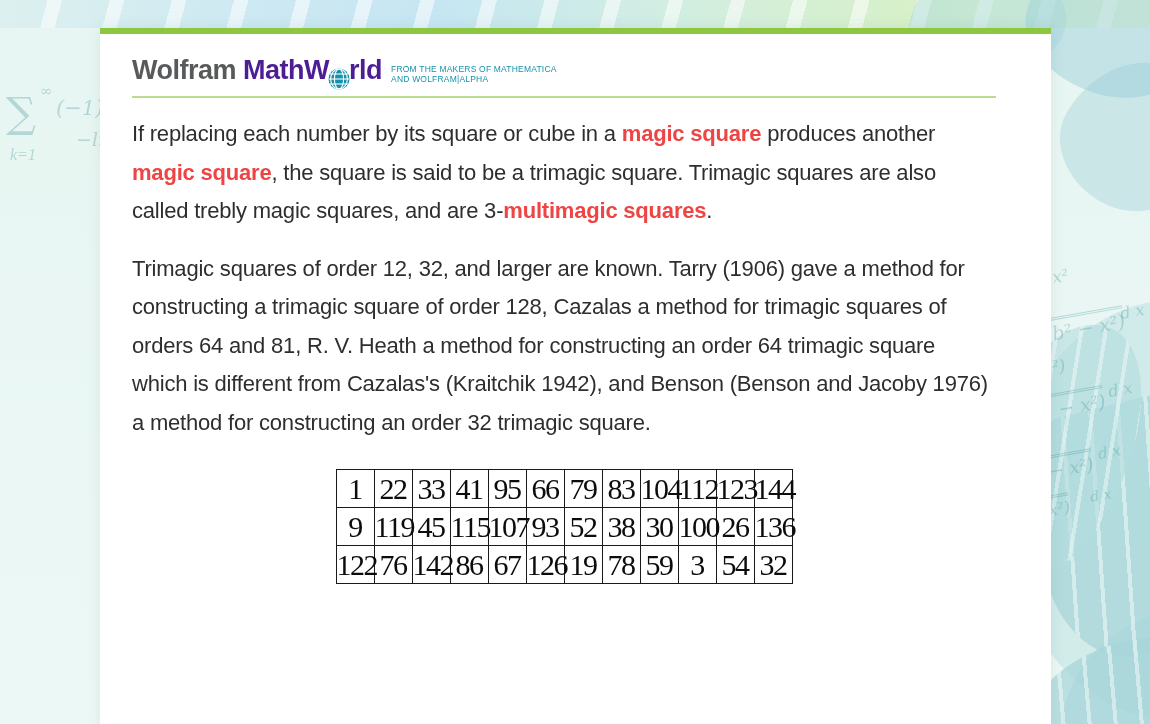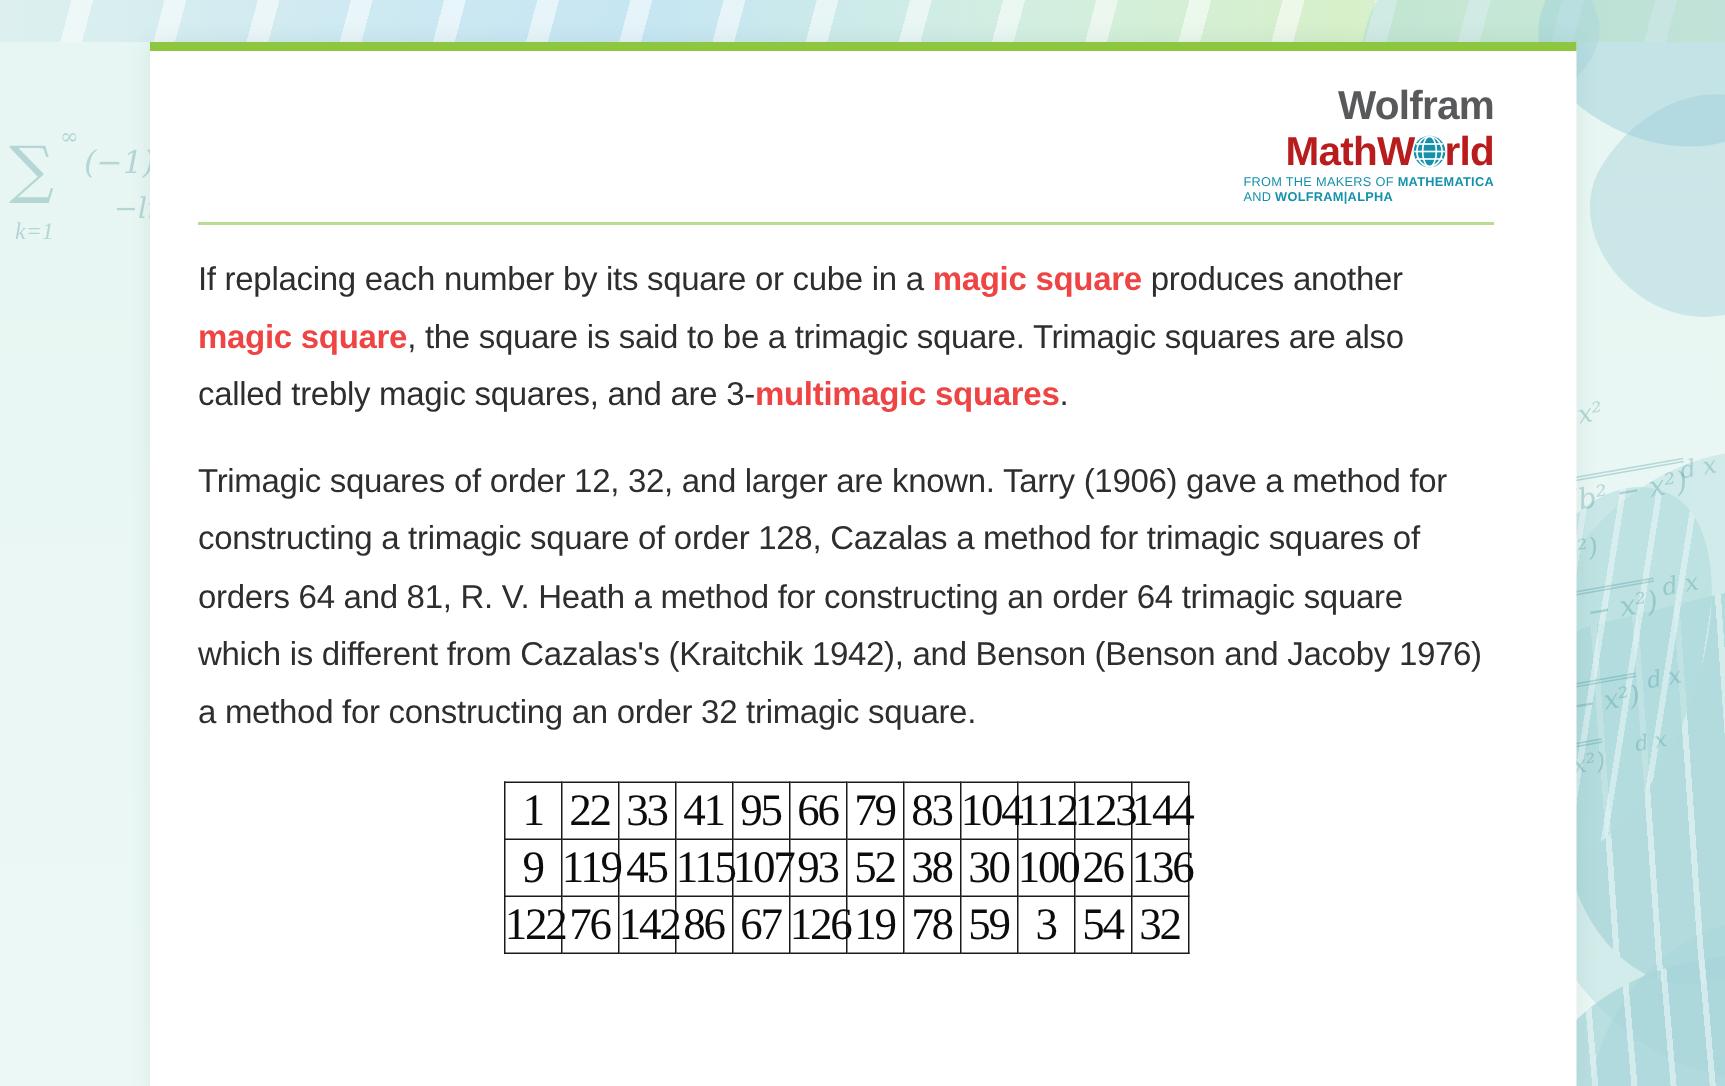--- a/index.html
+++ b/index.html
@@ -81,37 +81,37 @@
   
   #article-card {
     position: absolute; left: 100px; top: 28px; width: 951px; height: 700px;
     background: #ffffff;
     border-top: 6px solid #8dc63f;
     box-shadow: 0 0 14px rgba(60, 110, 110, 0.10);
   }
   #card-inner { padding: 21px 55px 0 32px; }
 
   
-  #logo-row { display: flex; align-items: flex-end; flex-direction: column; }
+  #logo-row { display: flex; align-items: flex-end; }
   .logo-wolfram {
     font-size: 27px; font-weight: 700; letter-spacing: -0.5px; color: #58595b;
   }
   .logo-mathworld {
-    font-size: 27px; font-weight: 700; letter-spacing: -0.5px; color: #b91c1c;
-    margin-left: 7px; display: inline-flex; align-items: flex-start;
+    font-size: 27px; font-weight: 700; letter-spacing: -0.5px; color: #4c1d95;
+    margin-left: 7px; display: inline-flex; align-items: flex-end;
   }
   .globe {
     display: inline-block; width: 22px; height: 22px; margin: 0 -1px;
     position: relative; top: 2px;
   }
   .logo-tagline {
     margin-left: 9px; margin-bottom: 2px;
     font-size: 8.5px; line-height: 9.5px; color: #1591ab; letter-spacing: 0.2px;
   }
-  .logo-tagline b { font-weight: 700; }
+  .logo-tagline b { font-weight: 400; }
 
   
   #page-title {
     margin-top: 9px;
     font-size: 45px; line-height: 48px; font-weight: 400;
     color: #3d87a3; letter-spacing: -0.5px;
   }
   #title-rule {
     margin-top: 10px; border: none; border-top: 2px solid #b9dc92; width: 864px;
   }

